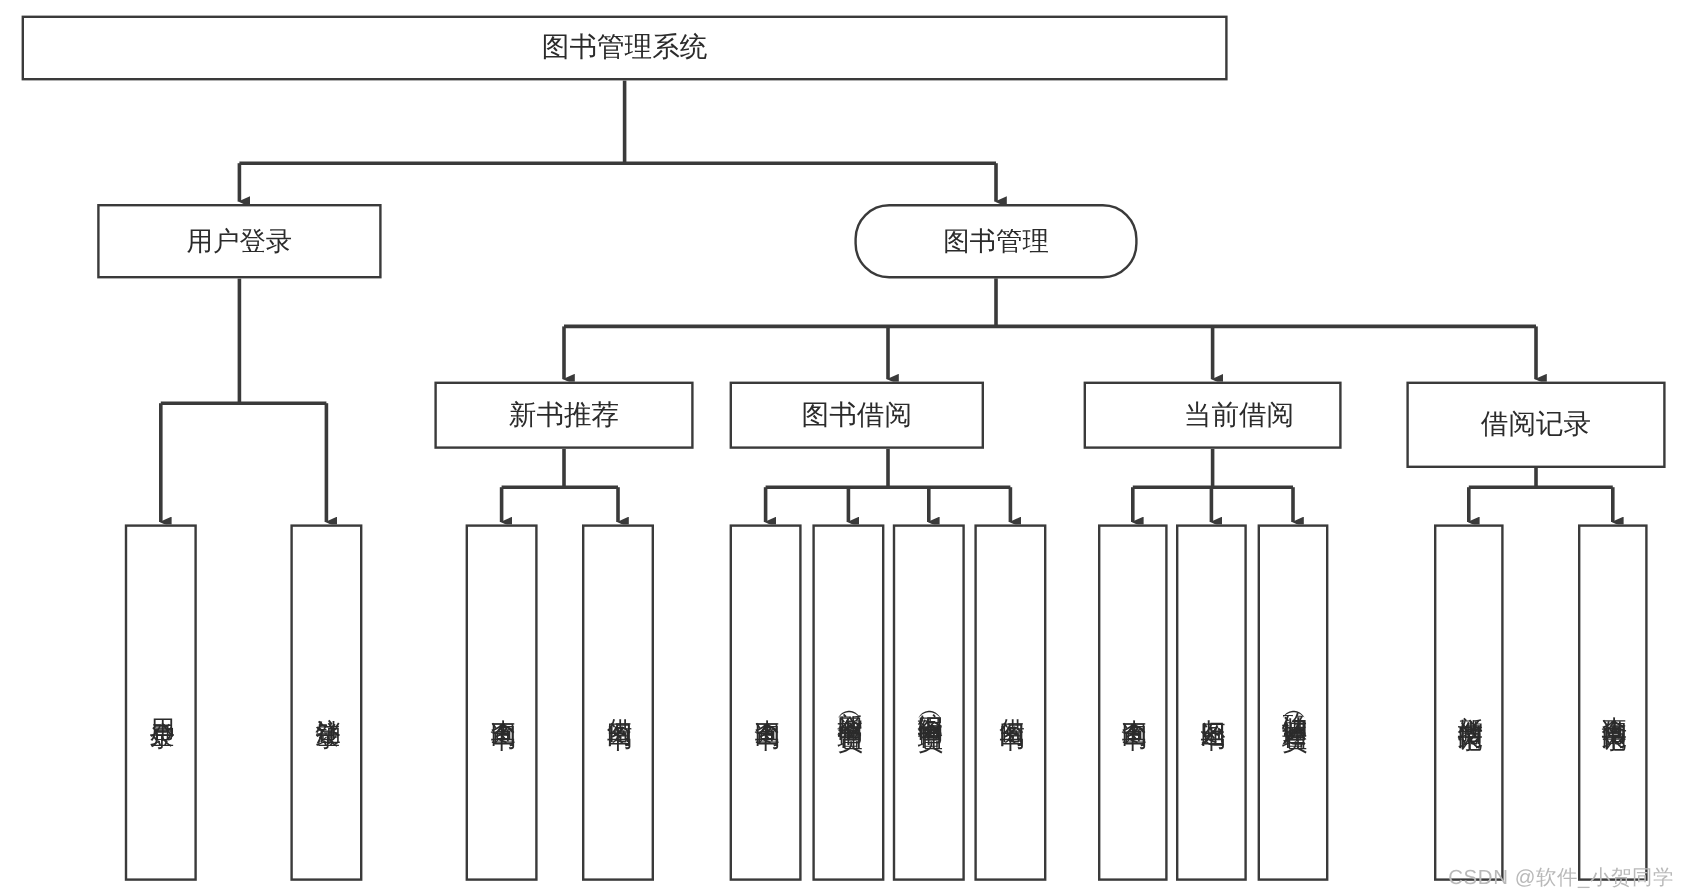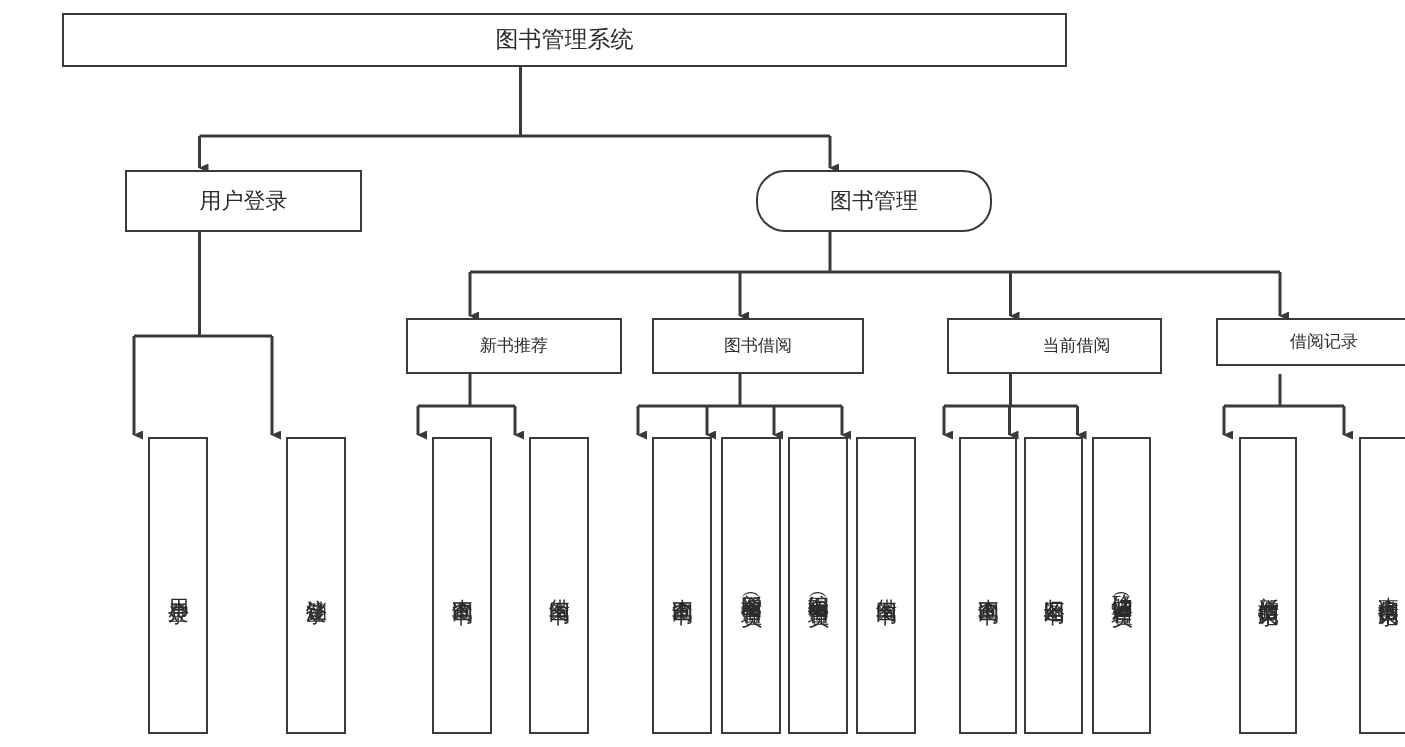--- a/index.html
+++ b/index.html
@@ -30,30 +30,29 @@
     position: absolute;
     box-sizing: border-box;
     background: #ffffff;
     border: 2px solid #3a3a3a;
     display: flex;
     align-items: center;
     justify-content: center;
     color: #2b2b2b;
     line-height: 1.18;
     text-align: center;
-    margin-left: 44px;
   }
   .node.level-0 {
     font-size: 23px;
   }
   .node.level-1 {
     font-size: 22px;
   }
   .node.level-2 {
-    font-size: 17px;
+    font-size: 23px;
   }
   .node.leaf {
     font-size: 21px;
     writing-mode: vertical-rl;
     text-orientation: upright;
     padding: 6px 0;
     letter-spacing: 2px;
     align-items: center;
     justify-content: center;
   }
@@ -135,21 +134,21 @@
       </div>
       <div class="node level-2" style="left: 362px; top: 318px; width: 216px; height: 56px;">
         <span class="label">新书推荐</span>
       </div>
       <div class="node level-2" style="left: 608px; top: 318px; width: 212px; height: 56px;">
         <span class="label">图书借阅</span>
       </div>
       <div class="node level-2" style="left: 903px; top: 318px; width: 215px; height: 56px; padding-left: 44px;">
         <span class="label">当前借阅</span>
       </div>
-      <div class="node level-2" style="left: 1172px; top: 318px; width: 216px; height: 48px; justify-content: center;">
+      <div class="node level-2" style="left: 1172px; top: 318px; width: 216px; height: 72px; justify-content: center;">
         <span class="label">借阅记录</span>
       </div>
       <div class="node level-3 leaf" style="left: 104px; top: 437px; width: 60px; height: 297px;">
         <span class="label">用户登录</span>
       </div>
       <div class="node level-3 leaf" style="left: 242px; top: 437px; width: 60px; height: 297px;">
         <span class="label">注销登录</span>
       </div>
       <div class="node level-3 leaf" style="left: 388px; top: 437px; width: 60px; height: 297px;">
         <span class="label">查询图书</span>
@@ -179,13 +178,14 @@
         <span class="label">确认归还（管理员）</span>
       </div>
       <div class="node level-3 leaf" style="left: 1195px; top: 437px; width: 58px; height: 297px;">
         <span class="label">新增借阅记录</span>
       </div>
       <div class="node level-3 leaf" style="left: 1315px; top: 437px; width: 58px; height: 297px;">
         <span class="label">查询借阅记录</span>
       </div>
     </div>
 
+  <div id="watermark">CSDN @软件_小贺同学</div>
 </div>
 
 </body></html>

